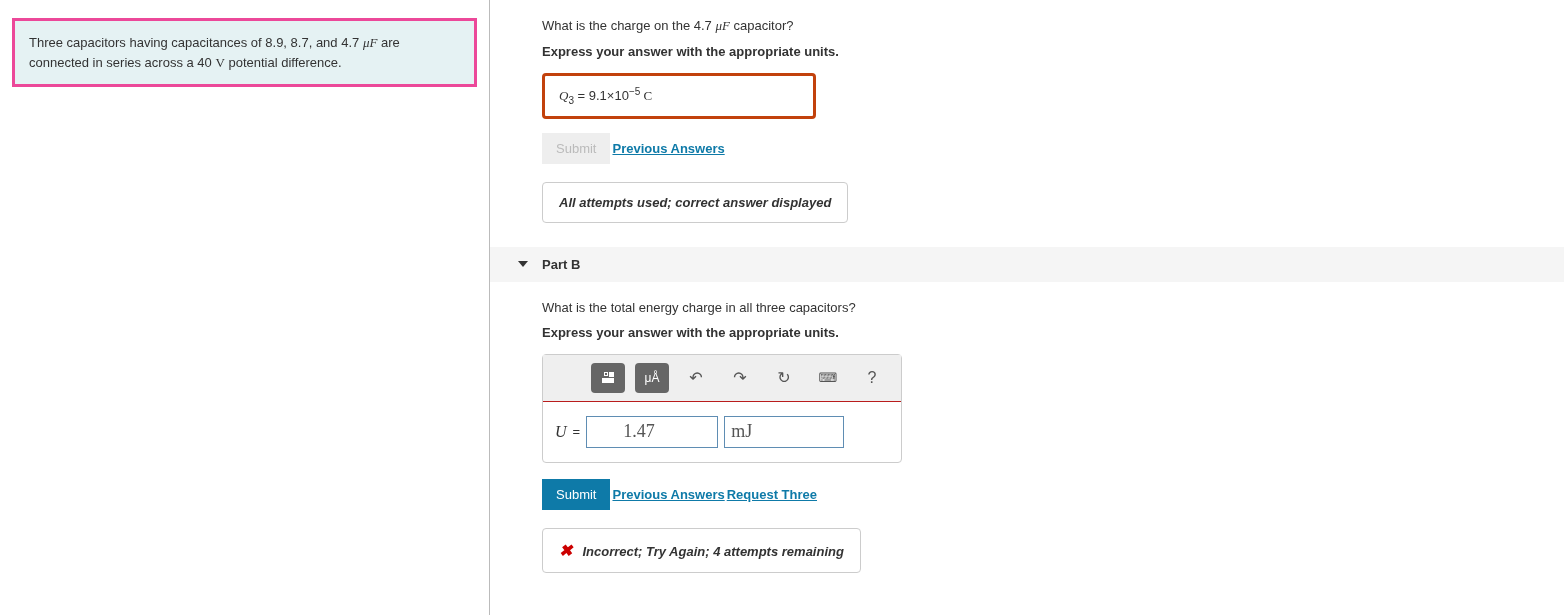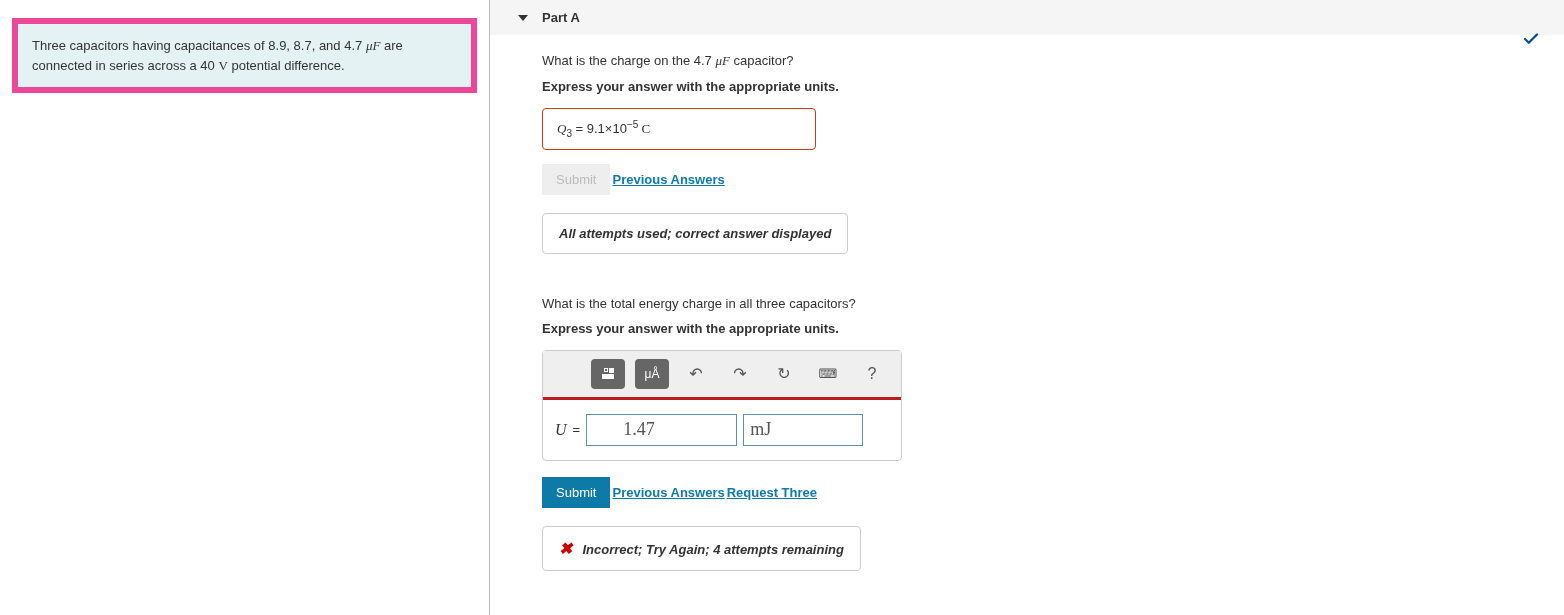--- a/index.html
+++ b/index.html
@@ -15,21 +15,21 @@
     display: flex;
   }
   .left-col {
     width: 490px;
     padding: 18px 12px 0 12px;
     border-right: 1px solid #bbb;
     min-height: 615px;
   }
   .problem-box {
     background: #e5f2f3;
-    border: 6px solid #ec4899;
+    border: 3px solid #ec4899;
     padding: 12px 14px;
     color: #333;
     line-height: 1.5;
   }
   .right-col {
     flex: 1;
   }
   .part-header {
     background: #f5f5f5;
     padding: 10px 28px;
@@ -53,21 +53,21 @@
     right: 24px;
     top: 30px;
     color: #0a4d8c;
   }
   .part-body {
     padding: 18px 0 24px 52px;
   }
   .q-text { margin-bottom: 10px; }
   .instr { font-weight: bold; margin-bottom: 14px; }
   .answer-display {
-    border: 1px solid #c2410c;
+    border: 3px solid #c2410c;
     border-radius: 4px;
     padding: 10px 14px;
     width: 274px;
     margin-bottom: 14px;
     font-size: 13px;
   }
   .answer-display .var { font-style: italic; font-family: 'Times New Roman', serif; }
   .answer-display .sub { font-size: 10px; vertical-align: sub; }
   .answer-display .sup { font-size: 10px; vertical-align: super; }
   .btn-row { display: flex; align-items: center; gap: 2px; margin-bottom: 18px; }
@@ -112,21 +112,21 @@
     font-size: 16px;
   }
   .answer-panel {
     border: 1px solid #ccc;
     border-radius: 4px;
     width: 360px;
     margin-bottom: 16px;
   }
   .toolbar {
     background: #efefef;
-    border-bottom: 3px solid #b91c1c;
+    border-bottom: 1px solid #b91c1c;
     padding: 8px 10px 8px 48px;
     display: flex;
     align-items: center;
     gap: 10px;
   }
   .tb-btn {
     width: 34px; height: 30px;
     border-radius: 4px;
     display: flex;
     align-items: center;
@@ -159,65 +159,60 @@
     font-size: 16px;
   }
   .val-input, .unit-input {
     border: 1px solid #5f8db3;
     height: 32px;
     font-size: 18px;
     font-family: 'Times New Roman', serif;
     padding: 0 6px;
     color: #555;
   }
-  .val-input { width: 151px; padding-left: 36px; }
+  .val-input { width: 132px; padding-left: 36px; }
   .unit-input { width: 120px; }
   .serif { font-family: 'Times New Roman', serif; }
   .mu { font-style: italic; }
 </style>
 </head>
 <body>
 
 <div class="layout">
 
   <div class="left-col">
     <div class="problem-box">
       <span>Three capacitors having capacitances of 8.9, 8.7, and 4.7 </span><span class="mu serif">μF</span><span> are connected in series across a 40 </span><span class="serif">V</span><span> potential difference.</span>
     </div>
   </div>
 
   <div class="right-col">
 
-    <div class="part-header">
-      <div class="caret"></div>
-      <div class="title">Part A</div>
-      <div class="check-icon">
-        <svg width="18" height="18" viewBox="0 0 24 24" fill="none" stroke="#0a4d8c" stroke-width="3" stroke-linecap="round" stroke-linejoin="round">
-            <polyline points="20 6 9 17 4 12"></polyline>
-          </svg>
-      </div>
-    </div>
     <div class="part-body">
       <div class="q-text">
         <span>What is the charge on the 4.7 </span><span class="mu serif">μF</span><span> capacitor?</span>
       </div>
       <div class="instr">Express your answer with the appropriate units.</div>
 
       <div class="answer-display">
         <span class="var">Q</span><span class="sub">3</span><span> =  </span><span>9.1×10</span><span class="sup">−5</span><span class="serif"> C</span>
       </div>
 
       <div class="btn-row">
         <button class="btn btn-disabled">Submit</button>
         <a class="link">Previous Answers</a>
       </div>
 
       <div class="feedback-box">All attempts used; correct answer displayed</div>
     </div>
 
+    <div class="part-header">
+      <div class="caret"></div>
+      <div class="title">Part B</div>
+    </div>
     <div class="part-body">
       <div class="q-text">What is the total energy charge in all three capacitors?</div>
       <div class="instr">Express your answer with the appropriate units.</div>
 
       <div class="answer-panel">
         <div class="toolbar">
           <div class="tb-btn">
             <div class="frac-icon">
               <div class="row1">
                   <div class="sq sm"></div>

